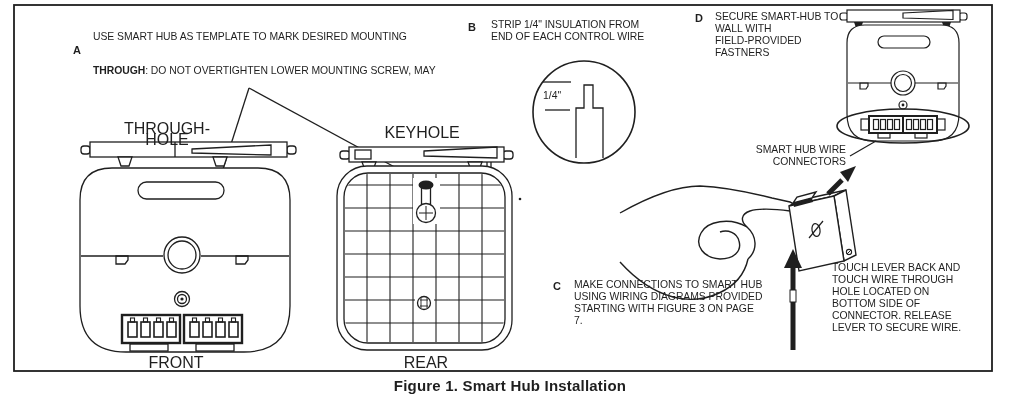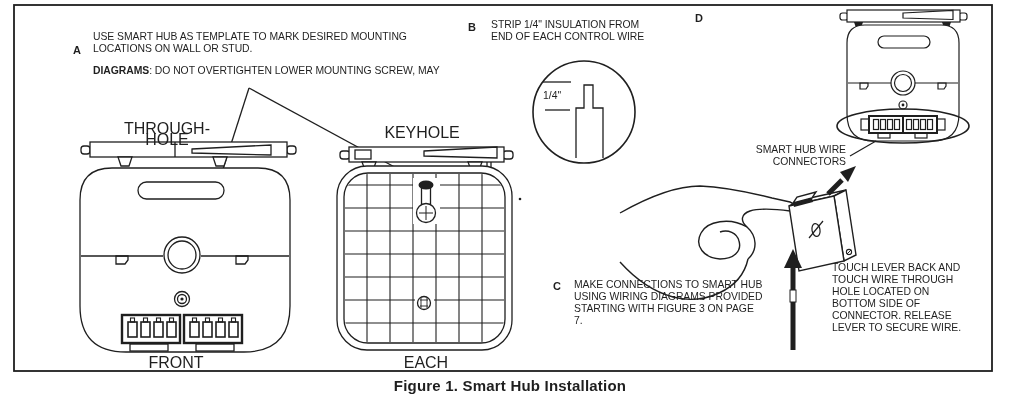--- a/index.html
+++ b/index.html
@@ -196,34 +196,39 @@
     <g>
       <line x1="793" y1="350" x2="793" y2="264" stroke="#1f1f1f" stroke-width="5"></line>
       <polygon points="793,249 784,268 802,268" fill="#1f1f1f"></polygon>
       <rect x="790" y="290" width="6" height="12" fill="#ffffff" stroke="#1f1f1f" stroke-width="1"></rect>
     </g>
   </svg>
 
   <div class="steplbl" style="left:73px;top:45px">A</div>
   <div class="txt" style="left:93px;top:31px">
     <div>USE SMART HUB AS TEMPLATE TO MARK DESIRED MOUNTING</div>
-    <div>LOCATIONS ON WALL OR STUD.</div>
   </div>
   <div class="txt" style="left:93px;top:65px">
-    <div><b>DIAGRAMS</b><span>: DO NOT OVERTIGHTEN LOWER MOUNTING SCREW, MAY</span></div>
+    <div><b>THROUGH</b><span>: DO NOT OVERTIGHTEN LOWER MOUNTING SCREW, MAY</span></div>
   </div>
 
   <div class="steplbl" style="left:468px;top:22px">B</div>
   <div class="txt" style="left:491px;top:19px">
     <div>STRIP 1/4" INSULATION FROM</div>
     <div>END OF EACH CONTROL WIRE</div>
   </div>
   <div class="measure" style="left:543px;top:90px">1/4"</div>
 
   <div class="steplbl" style="left:695px;top:13px">D</div>
+  <div class="txt" style="left:715px;top:11px">
+    <div>SECURE SMART-HUB TO</div>
+    <div>WALL WITH</div>
+    <div>FIELD-PROVIDED</div>
+    <div>FASTNERS</div>
+  </div>
   <div class="txt ralign" style="left:736px;top:144px;width:110px">
     <div>SMART HUB WIRE</div>
     <div>CONNECTORS</div>
   </div>
 
   <div class="steplbl" style="left:553px;top:281px">C</div>
   <div class="txt" style="left:574px;top:279px">
     <div>MAKE CONNECTIONS TO SMART HUB</div>
     <div>USING WIRING DIAGRAMS PROVIDED</div>
     <div>STARTING WITH FIGURE 3 ON PAGE</div>
@@ -234,16 +239,16 @@
     <div>TOUCH WIRE THROUGH</div>
     <div>HOLE LOCATED ON</div>
     <div>BOTTOM SIDE OF</div>
     <div>CONNECTOR. RELEASE</div>
     <div>LEVER TO SECURE WIRE.</div>
   </div>
 
   <div class="viewlbl" style="left:107px;top:123px;width:120px">THROUGH-HOLE</div>
   <div class="viewlbl" style="left:136px;top:357px;width:80px">FRONT</div>
   <div class="viewlbl" style="left:372px;top:127px;width:100px">KEYHOLE</div>
-  <div class="viewlbl" style="left:386px;top:357px;width:80px">EACH</div>
+  <div class="viewlbl" style="left:386px;top:357px;width:80px">REAR</div>
 
   <div class="caption">Figure 1. Smart Hub Installation</div>
 </div>
 
 </body></html>

